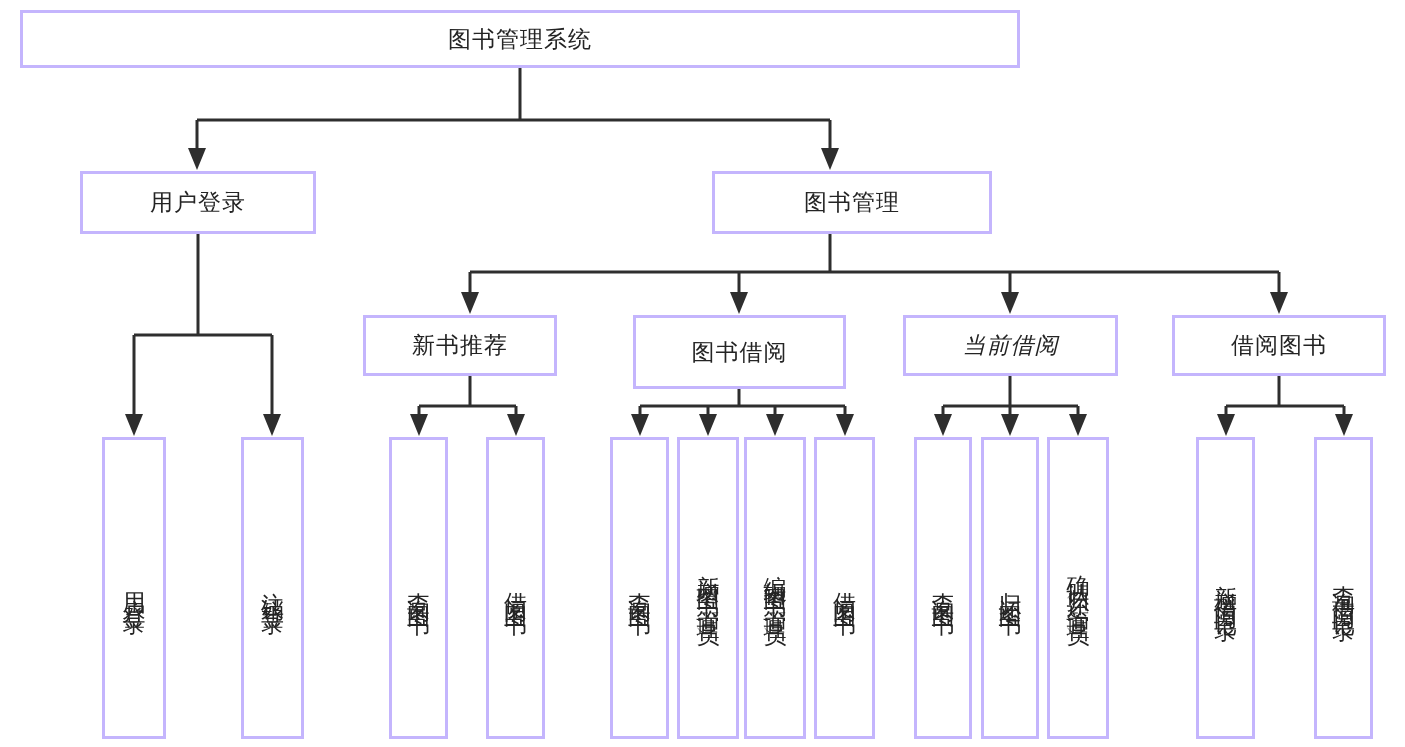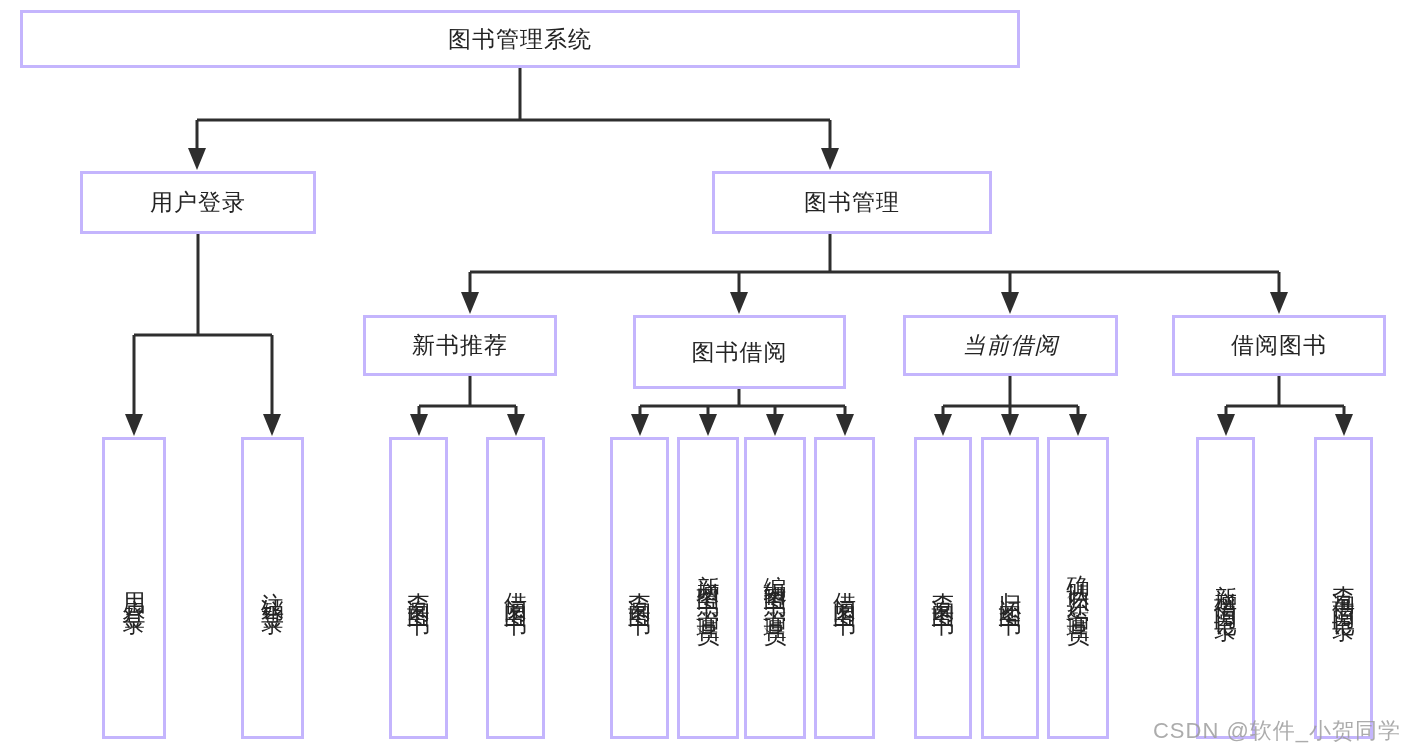--- a/index.html
+++ b/index.html
@@ -147,15 +147,14 @@
   <div class="node leaf lf-bor-3">编辑图书（管理员）</div>
   <div class="node leaf lf-bor-4">借阅图书</div>
 
   <div class="node leaf lf-cur-1">查询图书</div>
   <div class="node leaf lf-cur-2">归还图书</div>
   <div class="node leaf lf-cur-3">确认归还（管理员）</div>
 
   <div class="node leaf lf-rec-1">新增借阅记录</div>
   <div class="node leaf lf-rec-2">查询借阅记录</div>
 
-  <div class="watermark">CSDN @软件_小贺同学</div>
 
 </div>
 
 </body></html>

